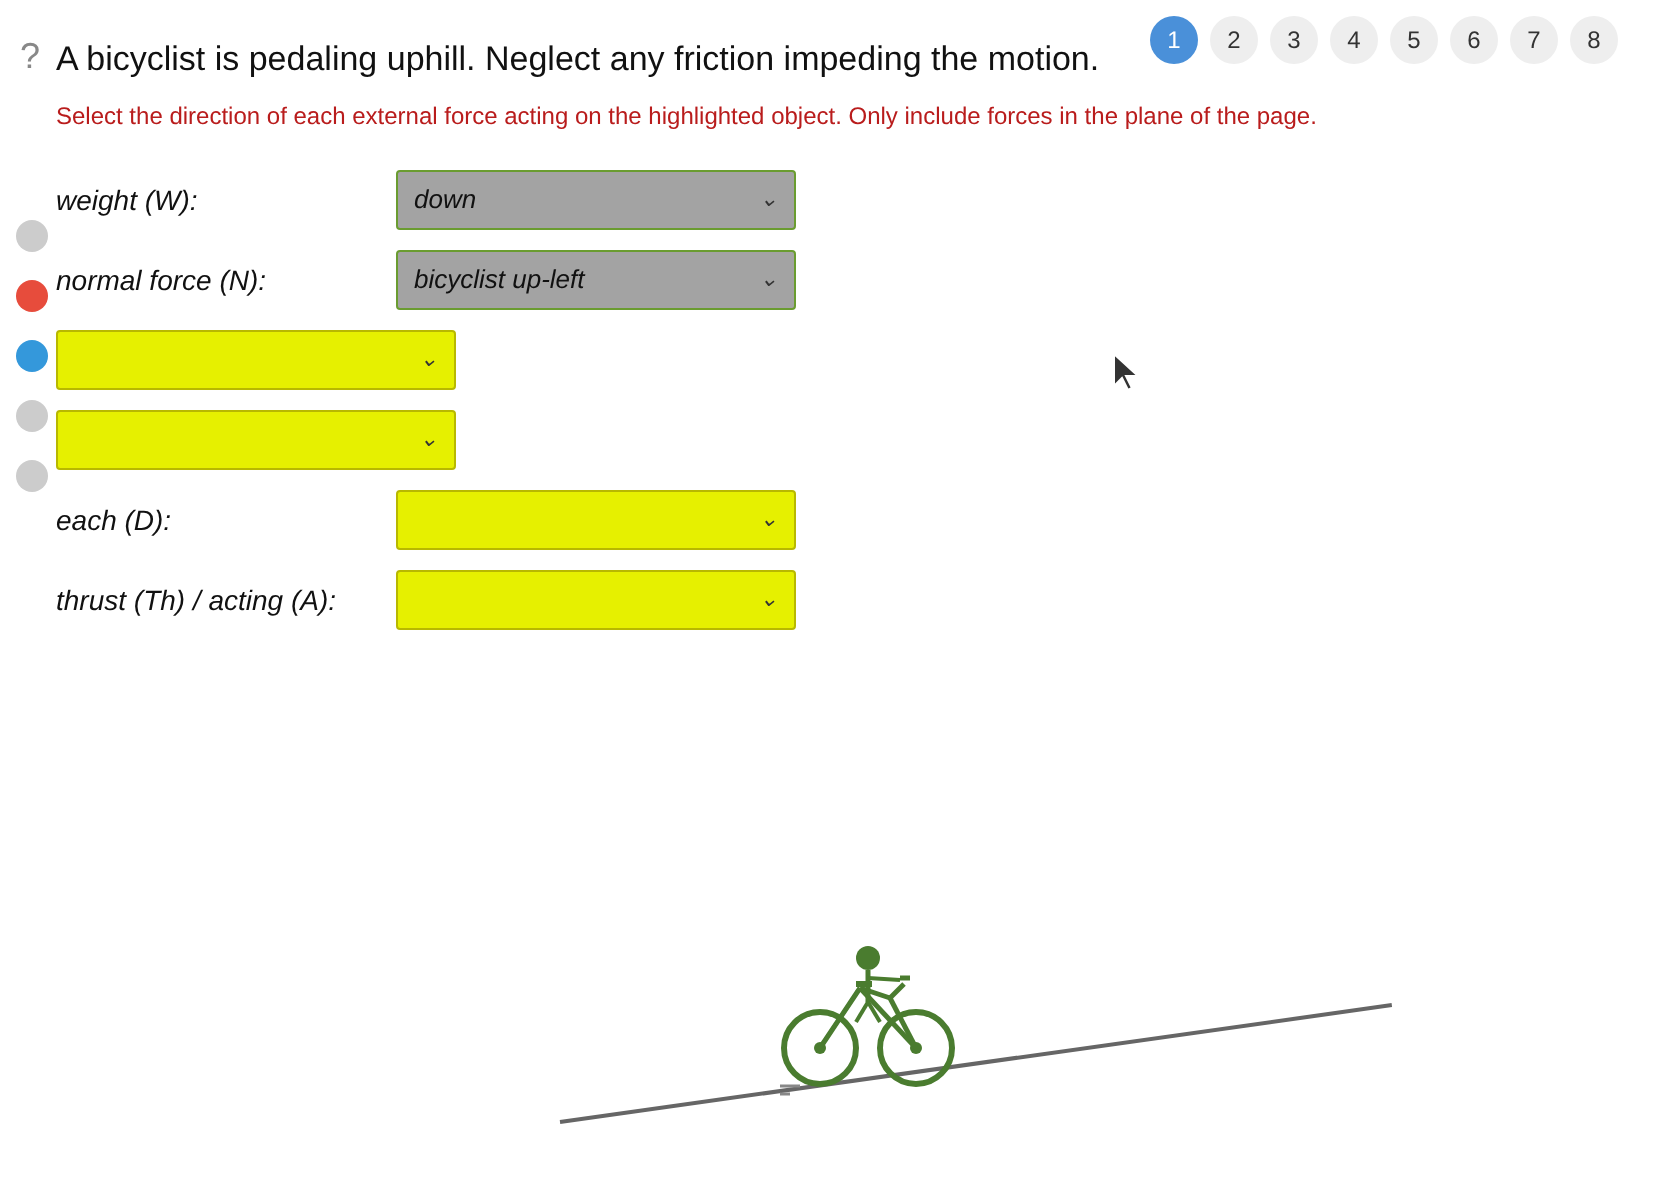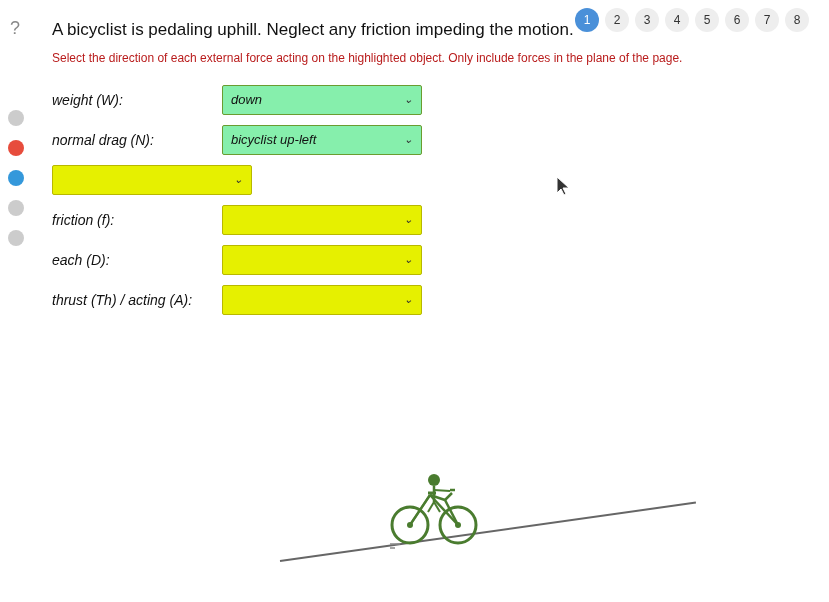--- a/index.html
+++ b/index.html
@@ -7,21 +7,21 @@
     body {
       font-family: Arial, sans-serif;
       background: #fff;
       width: 829px;
       min-height: 602px;
       position: relative;
       overflow: hidden;
     }
 
     .page-container {
-      padding: 18px 24px 0 52px;
+      padding: 18px 24px 0 28px;
       position: relative;
     }
 
     .question-text {
       font-size: 17px;
       font-weight: 500;
       color: #111;
       margin-bottom: 8px;
       line-height: 1.4;
     }
@@ -55,21 +55,21 @@
       background: #e6f000;
       display: flex;
       align-items: center;
       justify-content: space-between;
       padding: 0 8px;
       cursor: pointer;
       border-radius: 2px;
     }
 
     .force-select.green {
-      background: #86efac;
+      background: #a3a3a3;
       border: 1.5px solid #6a9c30;
     }
 
     .force-select.yellow {
       background: #e6f000;
       border: 1.5px solid #b8b800;
     }
 
     .force-select-text {
       font-size: 13px;
@@ -211,36 +211,35 @@
 
   <div class="force-row">
     <span class="force-label">weight (W):</span>
     <div class="force-select green">
       <span class="force-select-text">down</span>
       <span class="force-select-arrow">⌄</span>
     </div>
   </div>
 
   <div class="force-row">
-    <span class="force-label">normal drag (N):</span>
+    <span class="force-label">normal force (N):</span>
     <div class="force-select green">
       <span class="force-select-text">bicyclist up-left</span>
       <span class="force-select-arrow">⌄</span>
     </div>
   </div>
 
   <div class="force-row">
     <div class="force-select yellow">
       <span class="force-select-text"></span>
       <span class="force-select-arrow">⌄</span>
     </div>
   </div>
 
   <div class="force-row">
-    <span class="force-label">friction (f):</span>
     <div class="force-select yellow">
       <span class="force-select-text"></span>
       <span class="force-select-arrow">⌄</span>
     </div>
   </div>
 
   <div class="force-row">
     <span class="force-label">each (D):</span>
     <div class="force-select yellow">
       <span class="force-select-text"></span>

